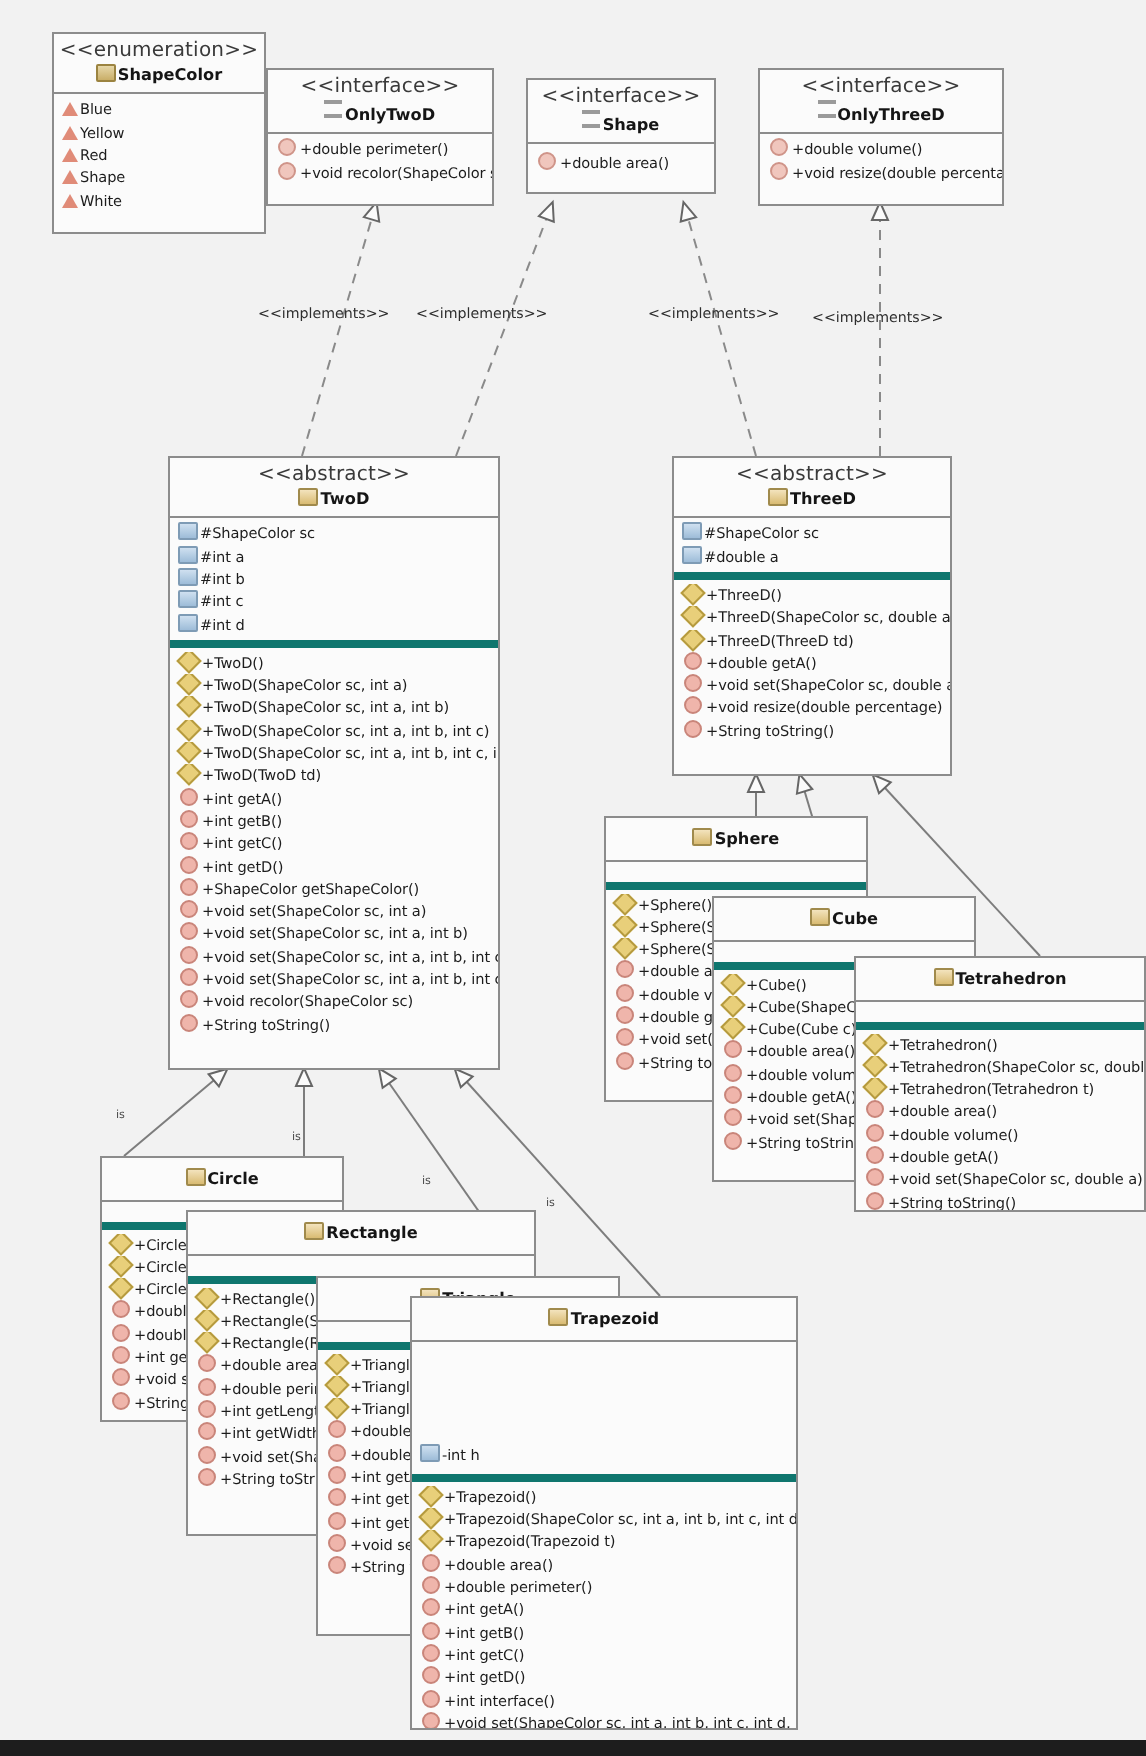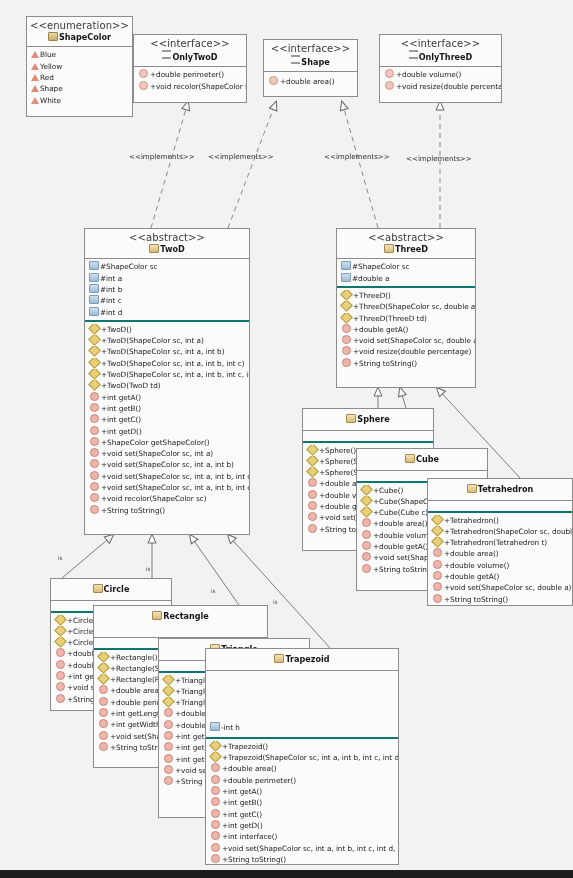--- a/index.html
+++ b/index.html
@@ -37,21 +37,21 @@
   .cname{
     display:block;
     font-size:8.1px;
     font-weight:bold;
     color:#151515;
     white-space:nowrap;
     text-align:center;
   }
   .cname.plain{padding-top:1px;}
   .compart{
-    border-bottom:2px solid #0f766e;
+    border-bottom:4px solid #0f766e;
     padding:2px 0 2px 0;
   }
   .compart:last-child{border-bottom:none;}
   .compart.empty{height:10px;padding:0;}
   .row{
     font-size:7.3px;
     color:#1c1c1c;
     white-space:nowrap;
     line-height:11.3px;
     height:11.3px;
@@ -349,21 +349,21 @@
       <div class="row"><i class="ic ic-ctor"></i><span class="txt">+Circle(Circle c)</span></div>
       <div class="row"><i class="ic ic-meth"></i><span class="txt">+double area()</span></div>
       <div class="row"><i class="ic ic-meth"></i><span class="txt">+double perimeter()</span></div>
       <div class="row"><i class="ic ic-meth"></i><span class="txt">+int getRadius()</span></div>
       <div class="row"><i class="ic ic-meth"></i><span class="txt">+void set(ShapeColor sc, int a)</span></div>
       <div class="row"><i class="ic ic-meth"></i><span class="txt">+String toString()</span></div>
     </div>
   </div>
 
   <div class="umlbox" id="b-rectangle" style="left:93px;top:605px;width:175px;height:163px;z-index:7;">
-    <div class="hdr" style="padding-top:4px;padding-bottom:15px;">
+    <div class="hdr" style="padding-top:4px;padding-bottom:5px;">
       <span class="cname plain"><i class="ic ic-classy"></i><span>Rectangle</span></span>
     </div>
     <div class="compart empty"></div>
     <div class="compart">
       <div class="row"><i class="ic ic-ctor"></i><span class="txt">+Rectangle()</span></div>
       <div class="row"><i class="ic ic-ctor"></i><span class="txt">+Rectangle(ShapeColor sc, int a, int b)</span></div>
       <div class="row"><i class="ic ic-ctor"></i><span class="txt">+Rectangle(Rectangle r)</span></div>
       <div class="row"><i class="ic ic-meth"></i><span class="txt">+double area()</span></div>
       <div class="row"><i class="ic ic-meth"></i><span class="txt">+double perimeter()</span></div>
       <div class="row"><i class="ic ic-meth"></i><span class="txt">+int getLength()</span></div>
@@ -395,20 +395,21 @@
   <div class="umlbox" id="b-trapezoid" style="left:205px;top:648px;width:194px;height:217px;z-index:9;">
     <div class="hdr" style="padding-top:4px;padding-bottom:5px;">
       <span class="cname plain"><i class="ic ic-classy"></i><span>Trapezoid</span></span>
     </div>
     <div class="compart" style="padding:3px 0 4px 0;margin-top:48px;">
       <div class="row"><i class="ic ic-field"></i><span class="txt">-int h</span></div>
     </div>
     <div class="compart">
       <div class="row"><i class="ic ic-ctor"></i><span class="txt">+Trapezoid()</span></div>
       <div class="row"><i class="ic ic-ctor"></i><span class="txt">+Trapezoid(ShapeColor sc, int a, int b, int c, int d, int h)</span></div>
+      <div class="row"><i class="ic ic-ctor"></i><span class="txt">+Trapezoid(Trapezoid t)</span></div>
       <div class="row"><i class="ic ic-meth"></i><span class="txt">+double area()</span></div>
       <div class="row"><i class="ic ic-meth"></i><span class="txt">+double perimeter()</span></div>
       <div class="row"><i class="ic ic-meth"></i><span class="txt">+int getA()</span></div>
       <div class="row"><i class="ic ic-meth"></i><span class="txt">+int getB()</span></div>
       <div class="row"><i class="ic ic-meth"></i><span class="txt">+int getC()</span></div>
       <div class="row"><i class="ic ic-meth"></i><span class="txt">+int getD()</span></div>
       <div class="row"><i class="ic ic-meth"></i><span class="txt">+int interface()</span></div>
       <div class="row"><i class="ic ic-meth"></i><span class="txt">+void set(ShapeColor sc, int a, int b, int c, int d, int h)</span></div>
       <div class="row"><i class="ic ic-meth"></i><span class="txt">+String toString()</span></div>
     </div>

